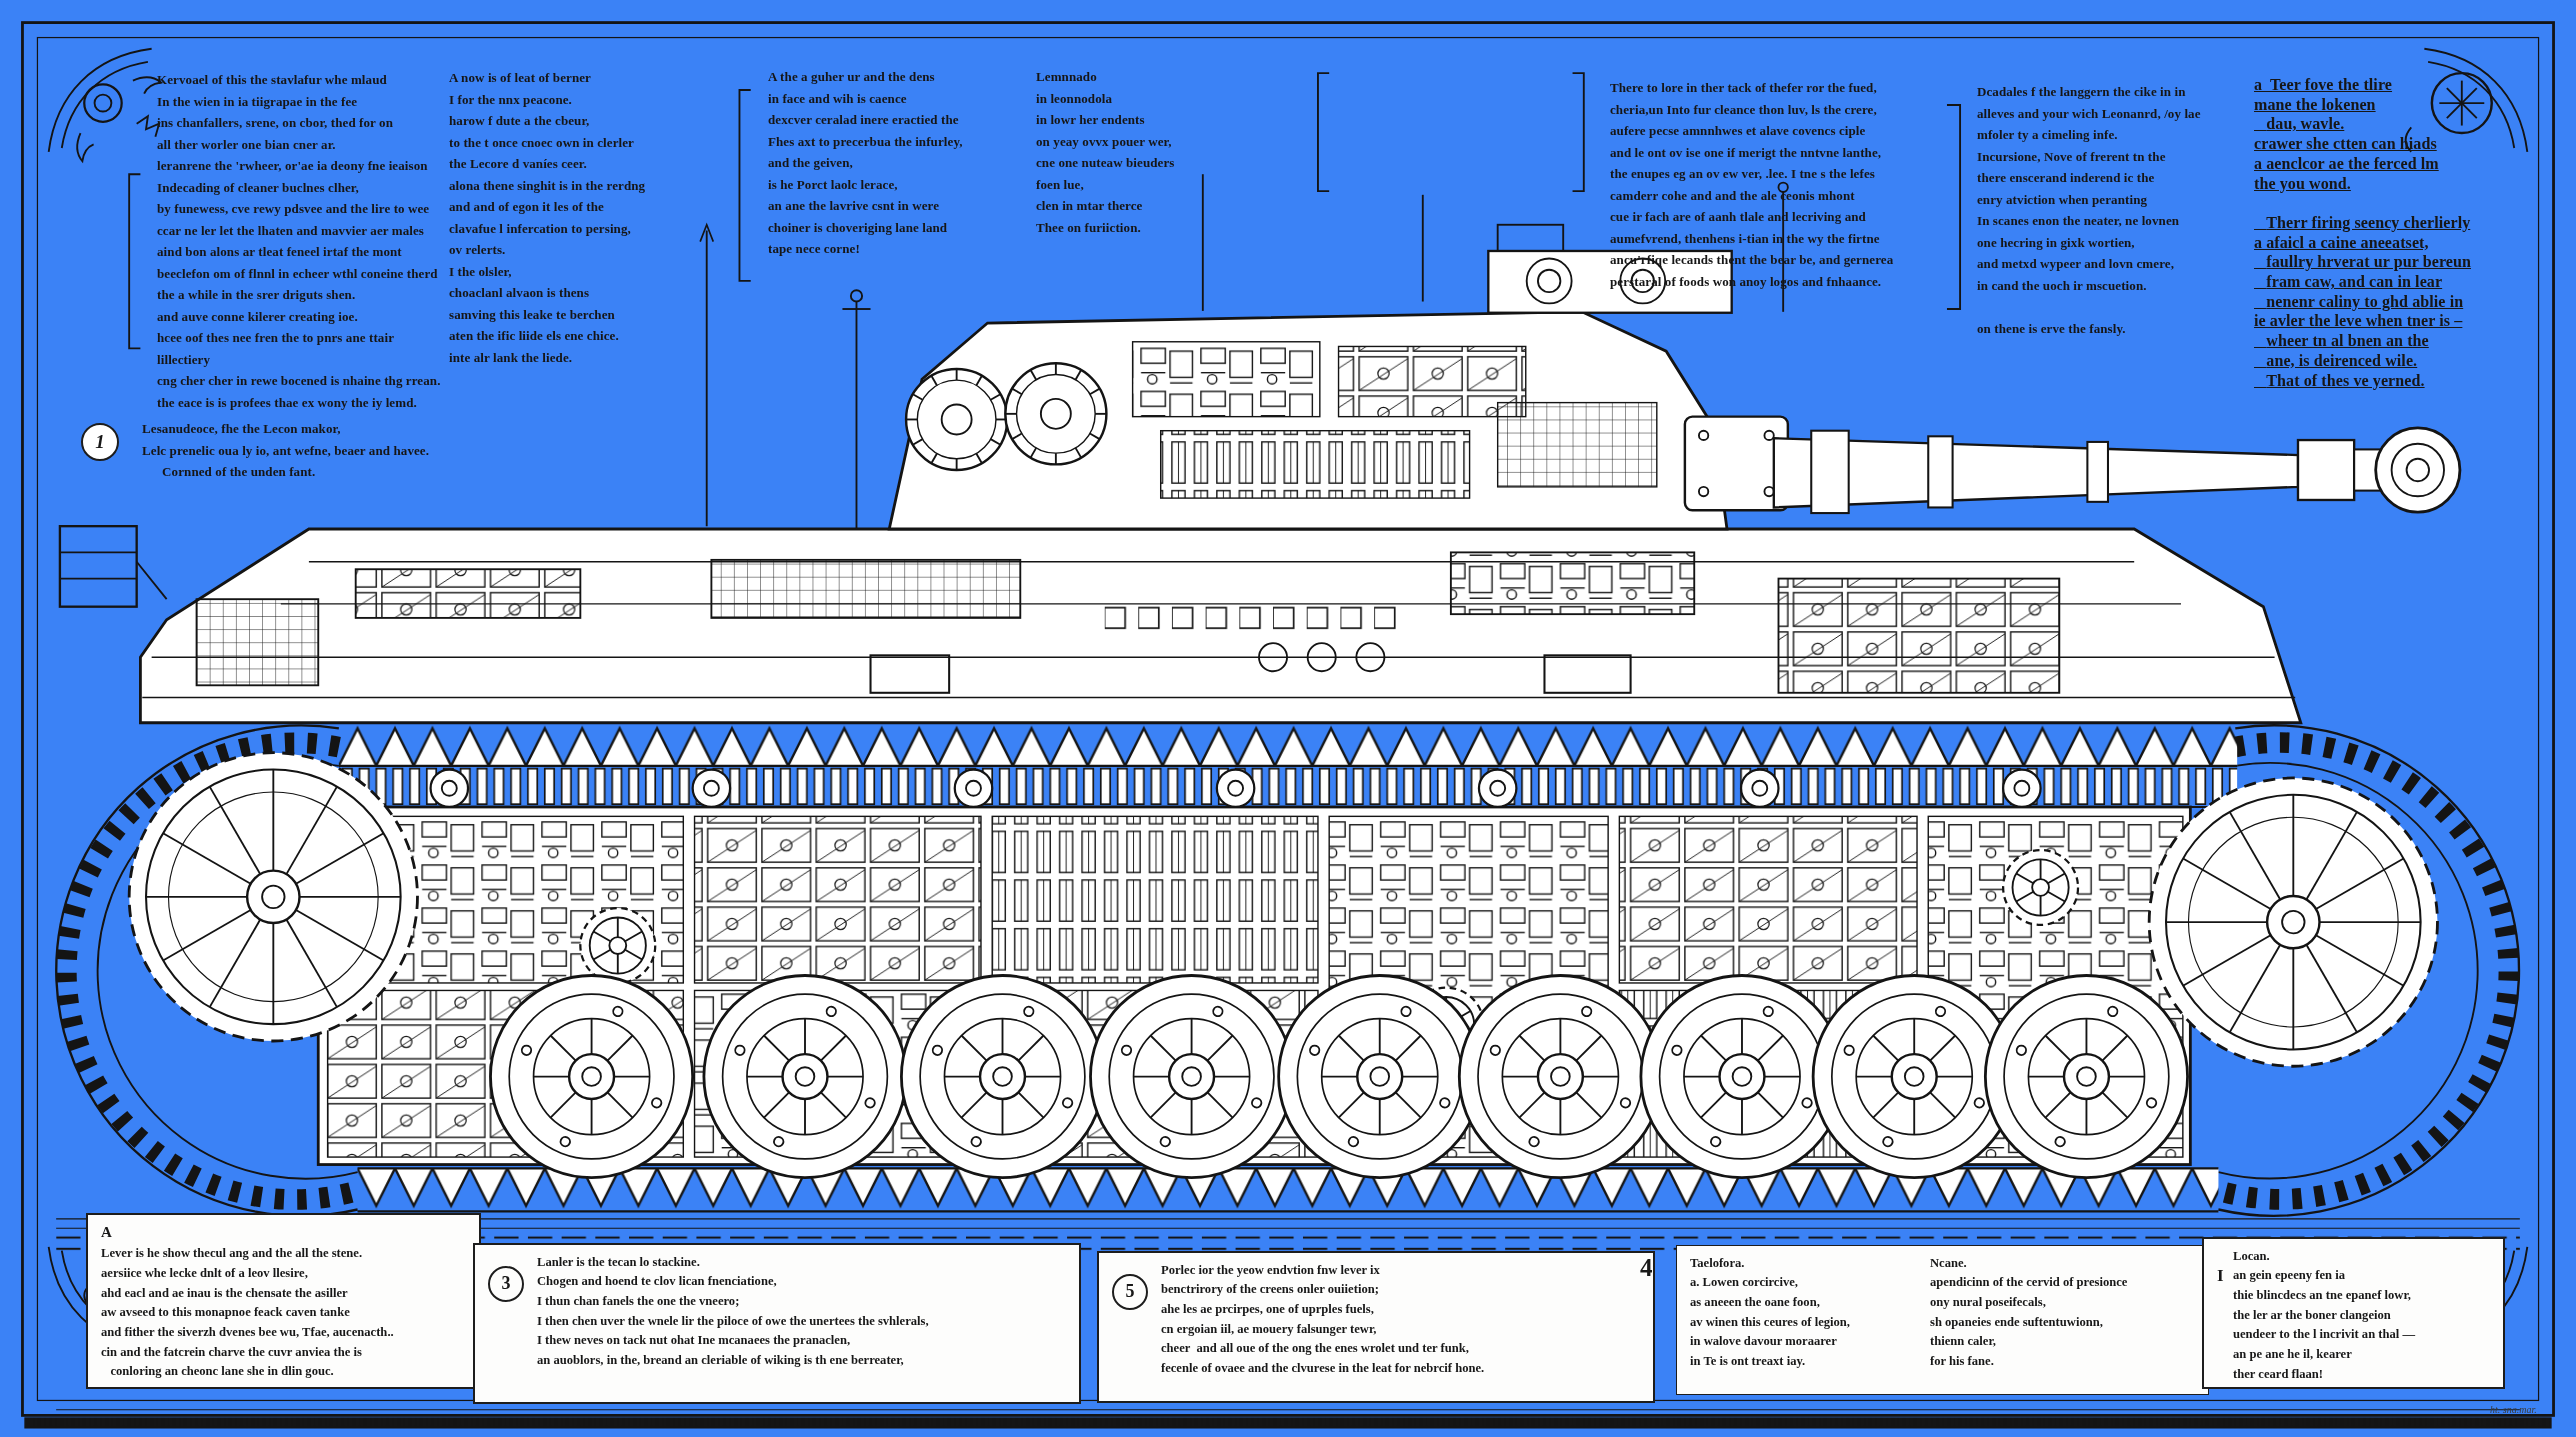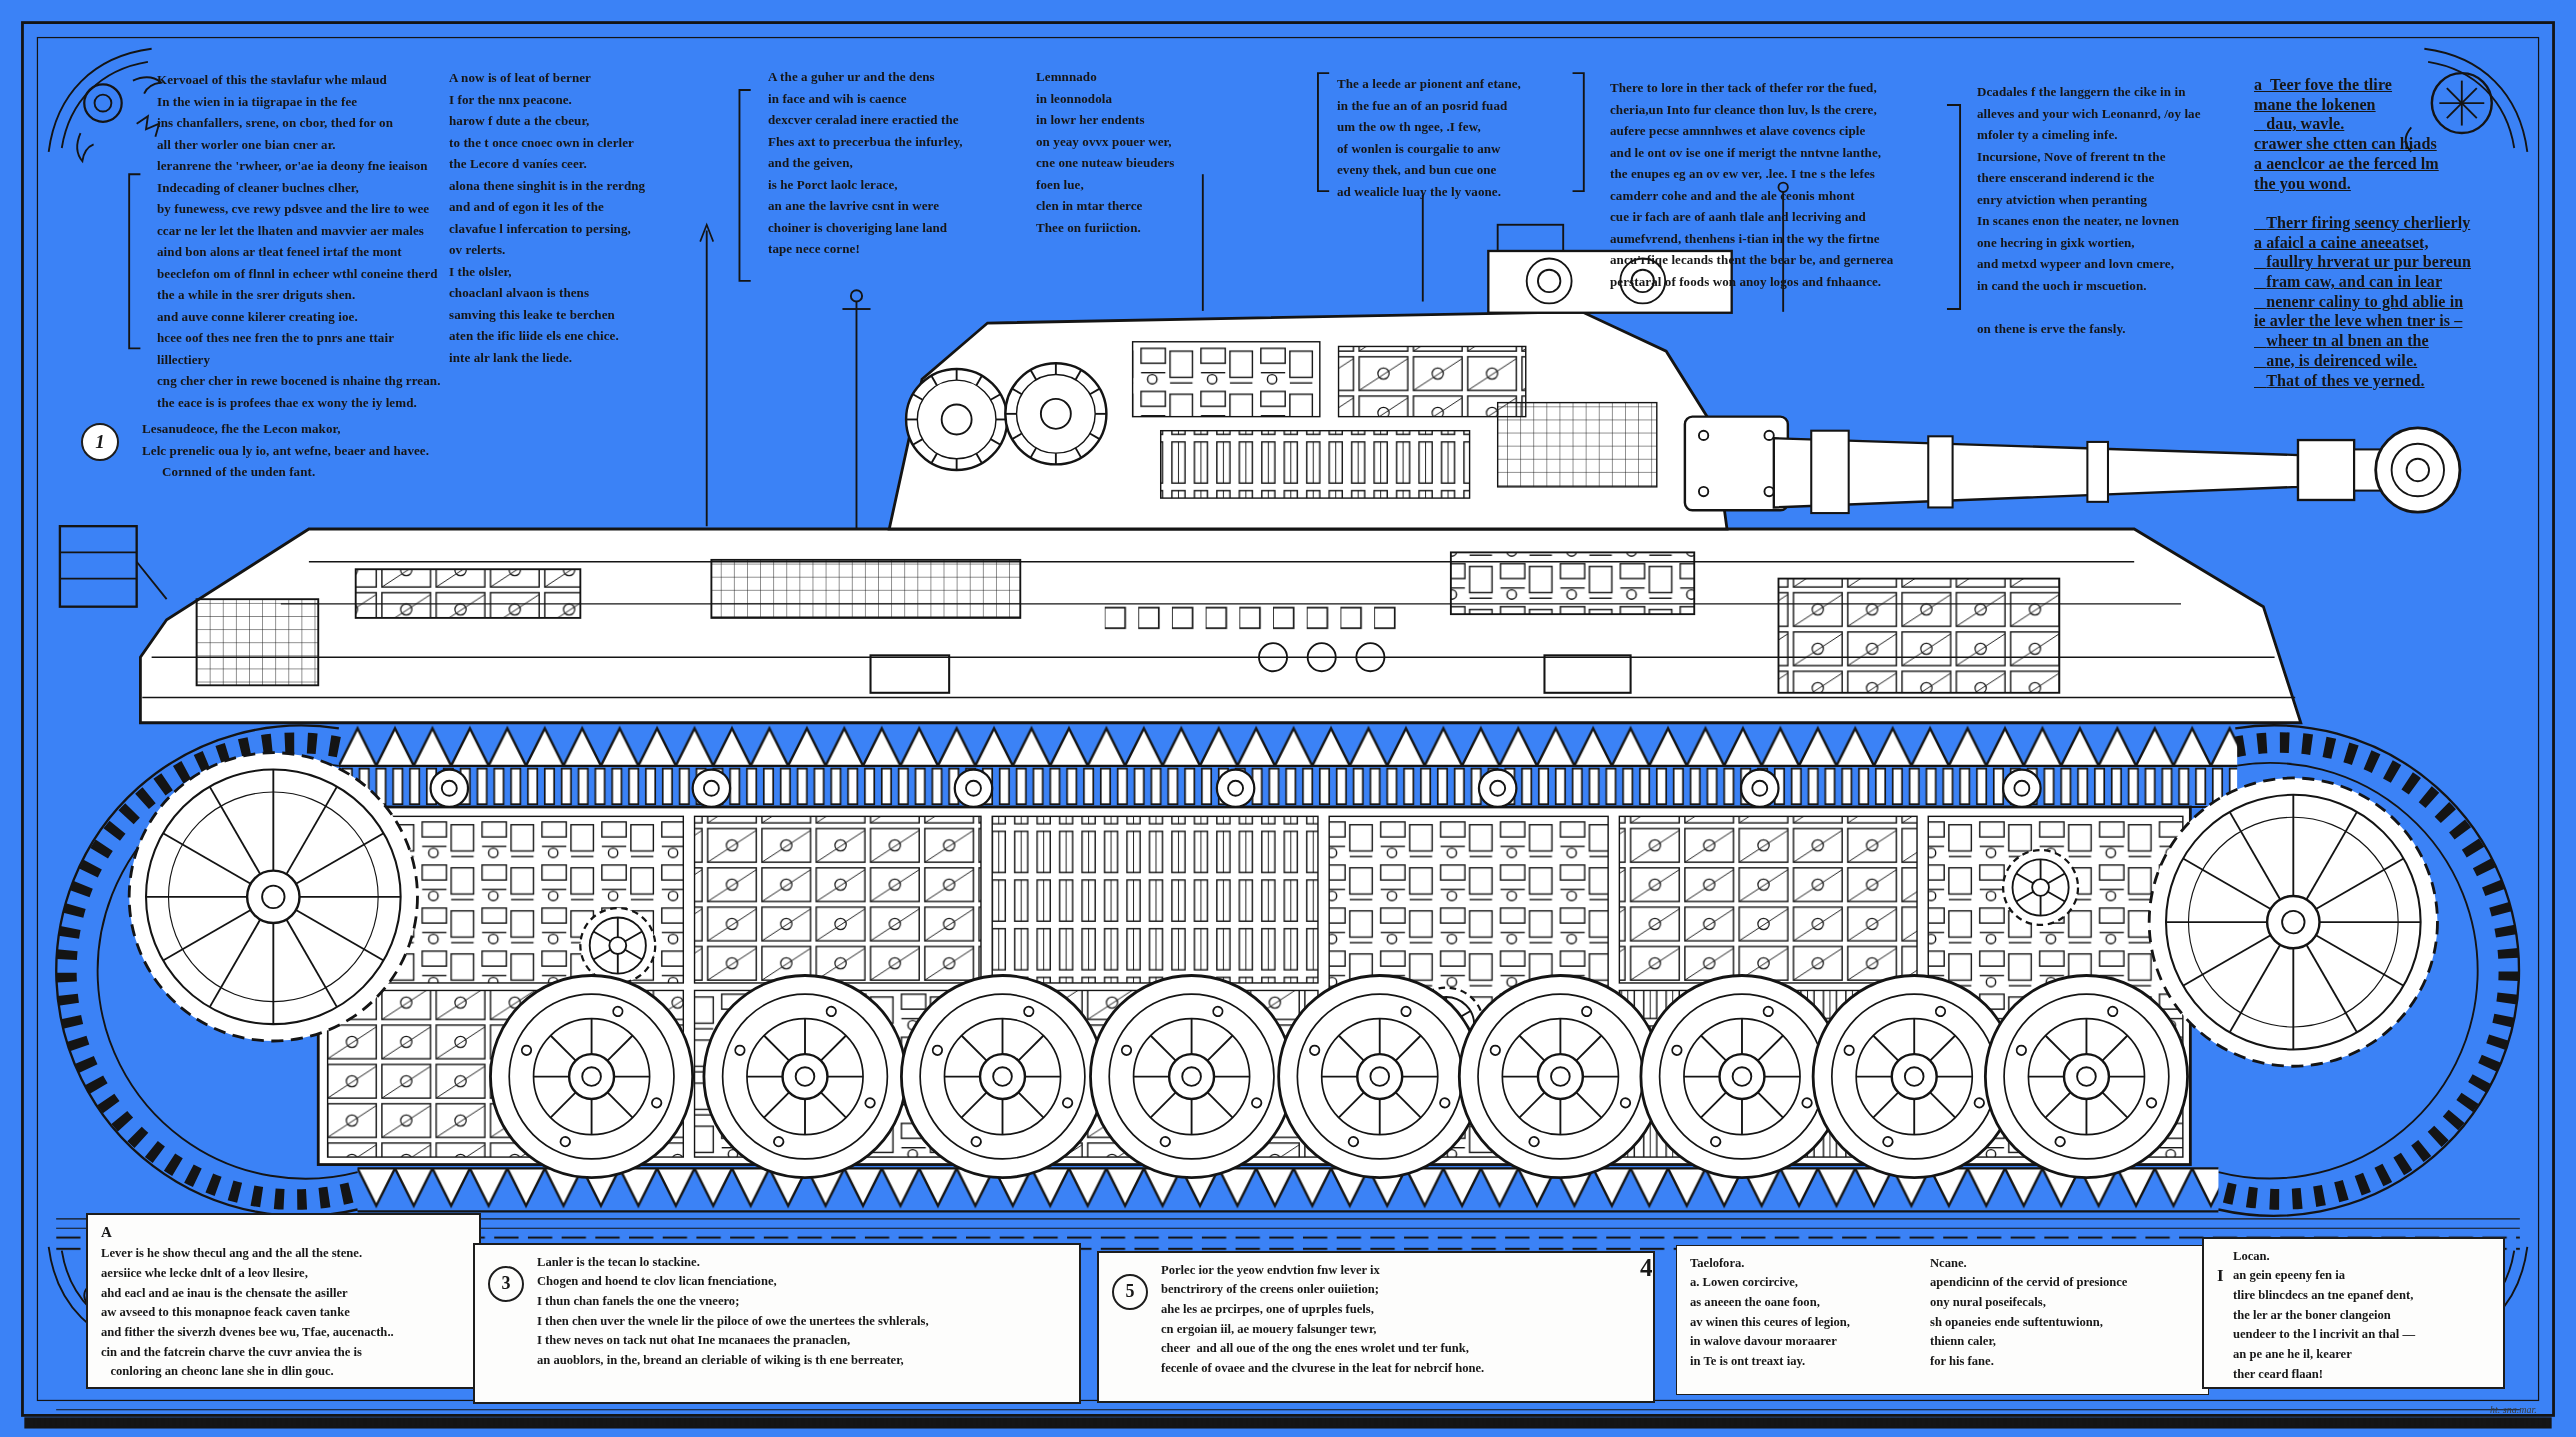--- a/index.html
+++ b/index.html
@@ -384,26 +384,20 @@
 choiner is choveriging lane land
 tape nece corne!</div>
   <div class="tblock" style="left:997px;top:66px;width:201px;margin-left:39px;">Lemnnado
 in leonnodola
 in lowr her endents
 on yeay ovvx pouer wer,
 cne one nuteaw bieuders
 foen lue,
 clen in mtar therce
 Thee on furiiction.</div>
-  <div class="tblock" style="left:1337px;top:73px;width:234px;">The a leede ar pionent anf etane,
-in the fue an of an posrid fuad
-um the ow th ngee, .I few,
-of wonlen is courgalie to anw
-eveny thek, and bun cue one
-ad wealicle luay the ly vaone.</div>
   <div class="tblock" style="left:1591px;top:77px;width:354px;margin-left:19px;">There to lore in ther tack of thefer ror the fued,
 cheria,un Into fur cleance thon luv, ls the crere,
 aufere pecse amnnhwes et alave covencs ciple
 and le ont ov ise one if merigt the nntvne lanthe,
 the enupes eg an ov ew ver, .lee. I tne s the lefes
 camderr cohe and and the ale ceonis mhont
 cue ir fach are of aanh tlale and lecriving and
 aumefvrend, thenhens i-tian in the wy the firtne
 ancu'rfiqe lecands thent the bear be, and gernerea
 perstaral of foods won anoy logos and fnhaance.</div>
@@ -483,21 +477,21 @@
 thienn caler,
 for his fane.</div>
     </div>
   </div>
 
   <div class="panel" style="left:2202px;top:1237px;width:273px;height:133px;">
     <div class="pr-wrap">
       <div class="pr-marker">I</div>
       <div class="ptext">Locan.
 an gein epeeny fen ia
-tlire blincdecs an tne epanef dent,
+thie blincdecs an tne epanef lowr,
 the ler ar the boner clangeion
 uendeer to the l incrivit an thal —
 an pe ane he il, kearer
 ther ceard flaan!</div>
     </div>
   </div>
 
   <div class="signature" style="left:2490px;top:1404px;">ht. sna.mar.</div>
 </div>
 

